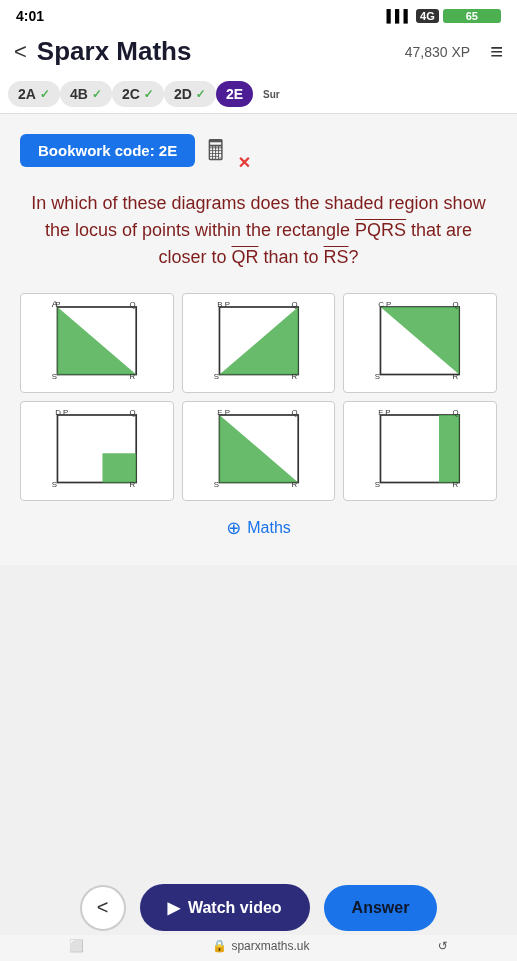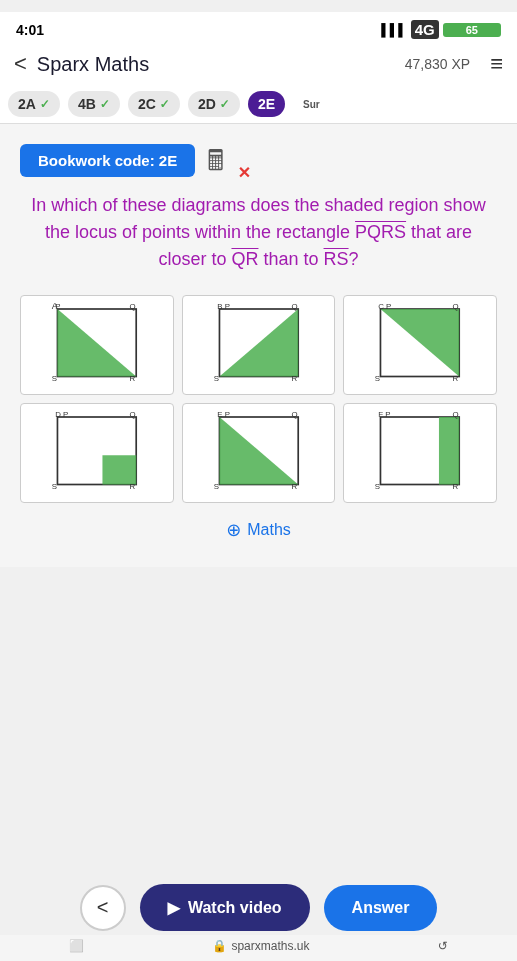--- a/index.html
+++ b/index.html
@@ -14,33 +14,32 @@
 
     
     .status-bar {
       background: #fff;
       display: flex;
       justify-content: space-between;
       align-items: center;
       padding: 8px 16px 4px;
       font-size: 14px;
       font-weight: bold;
-      margin-top: 12px;
     }
     .status-right {
       display: flex;
       align-items: center;
       gap: 4px;
       font-size: 13px;
     }
     .signal-icon { font-size: 12px; }
     .badge-4g {
       background: #333;
       color: #fff;
-      font-size: 15px;
+      font-size: 11px;
       padding: 1px 4px;
       border-radius: 3px;
     }
     .badge-65 {
       background: #4caf50;
       color: #fff;
       font-size: 11px;
       padding: 1px 23px;
       border-radius: 3px;
     }
@@ -52,43 +51,43 @@
       align-items: center;
       padding: 8px 14px;
       gap: 10px;
     }
     .back-arrow {
       font-size: 22px;
       color: #333;
       cursor: pointer;
     }
     .header-title {
-      font-size: 20px;
-      font-weight: normal;
+      font-size: 26px;
+      font-weight: bold;
       color: #1a1a2e;
       flex: 1;
     }
     .xp-text {
       font-size: 14px;
       color: #555;
       margin-right: 10px;
     }
     .menu-icon {
       font-size: 22px;
       color: #333;
       cursor: pointer;
     }
 
     
     .tab-bar {
       background: #fff;
       display: flex;
       align-items: center;
       padding: 6px 8px;
-      gap: 8px;
+      gap: 0;
       overflow-x: auto;
       border-bottom: 1px solid #ddd;
     }
     .tab-item {
       display: flex;
       align-items: center;
       gap: 4px;
       padding: 5px 10px;
       border-radius: 20px;
       font-size: 14px;
@@ -120,21 +119,21 @@
     .main-content {
       background: #f5f5f5;
       padding: 16px 20px;
     }
 
     
     .bookwork-row {
       display: flex;
       align-items: center;
       gap: 12px;
-      margin-bottom: 12px;
+      margin-bottom: 20px;
     }
     .bookwork-badge {
       background: #1a73e8;
       color: #fff;
       padding: 8px 18px;
       border-radius: 6px;
       font-size: 15px;
       font-weight: bold;
     }
     .calculator-icon-wrap {
@@ -151,21 +150,21 @@
       bottom: -2px;
       right: -4px;
       color: #e53935;
       font-size: 16px;
       font-weight: bold;
     }
 
     
     .question-text {
       font-size: 18px;
-      color: #a21caf;
+      color: #7f1d1d;
       text-align: center;
       line-height: 1.5;
       margin-bottom: 22px;
       padding: 0 10px;
     }
     .underline { text-decoration: overline; }
 
     
     .diagram-grid {
       display: grid;
@@ -237,21 +236,21 @@
       padding: 14px 28px;
       font-size: 16px;
       font-weight: bold;
       display: flex;
       align-items: center;
       gap: 8px;
       cursor: pointer;
     }
     .answer-btn {
       background: #1a73e8;
-      color: #ffffff;
+      color: #0f172a;
       border: none;
       border-radius: 30px;
       padding: 14px 28px;
       font-size: 16px;
       font-weight: bold;
       cursor: pointer;
     }
 
     
     .footer-bar {

